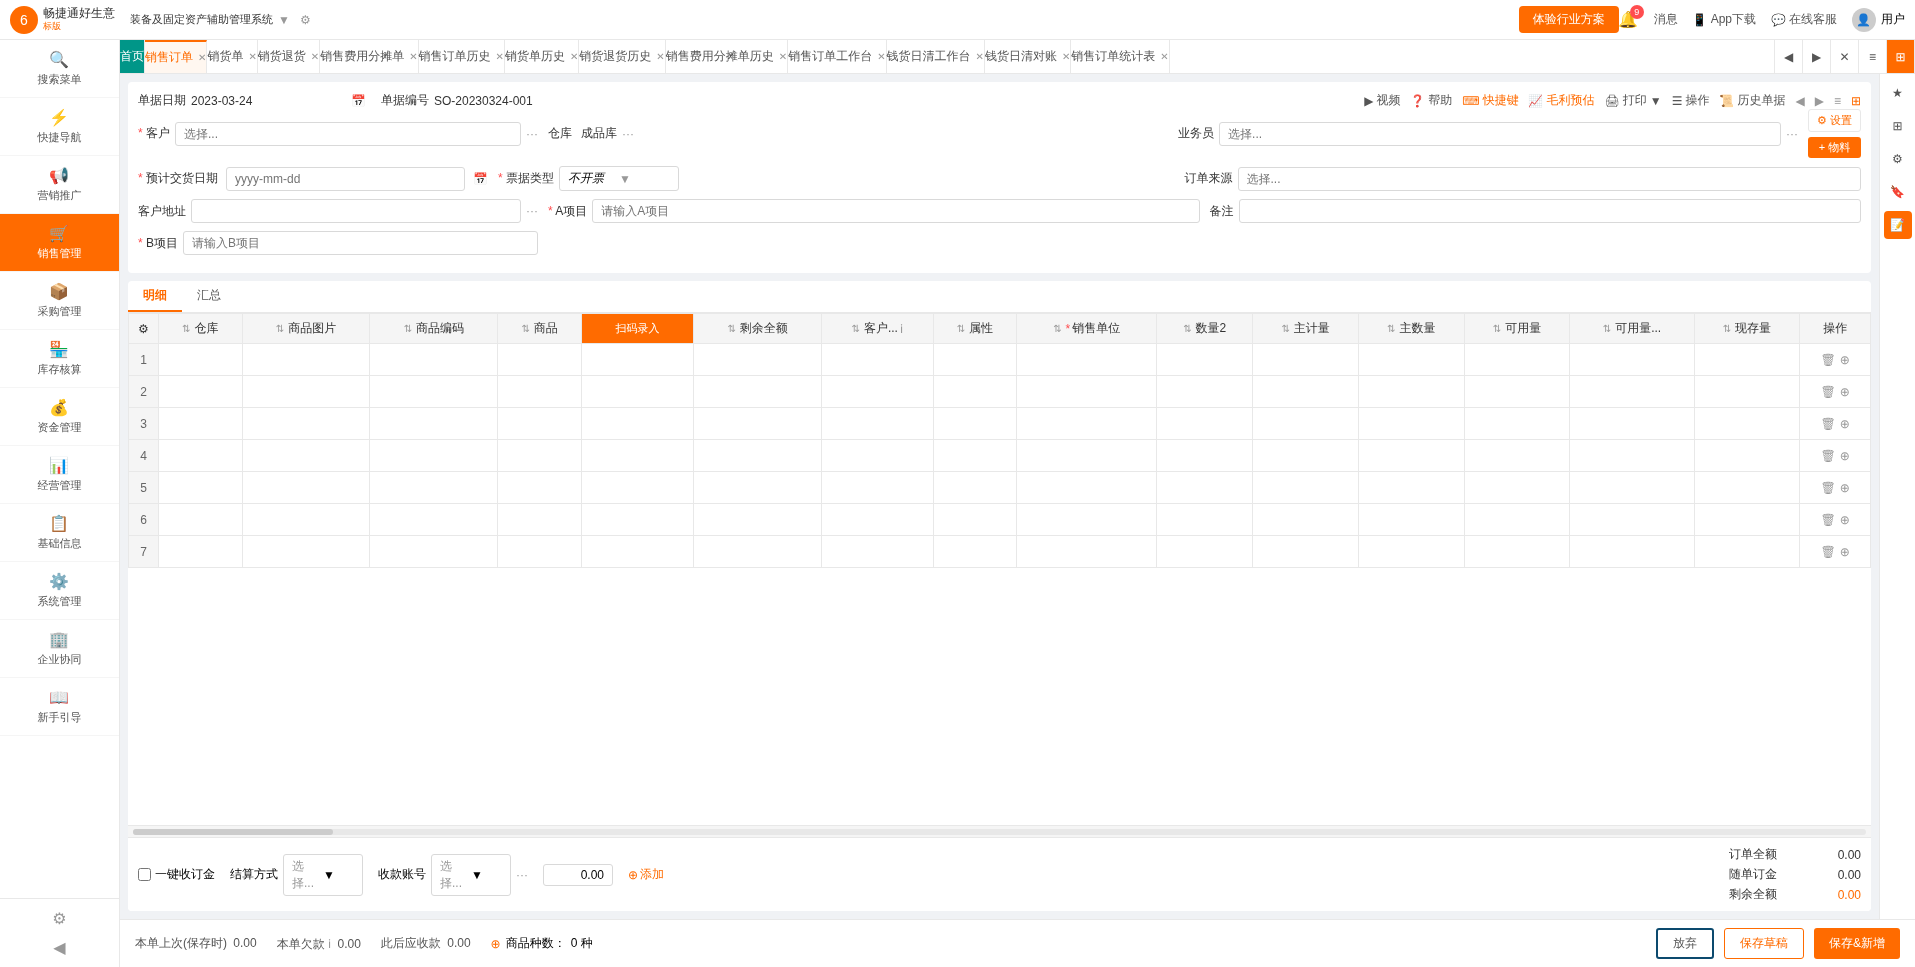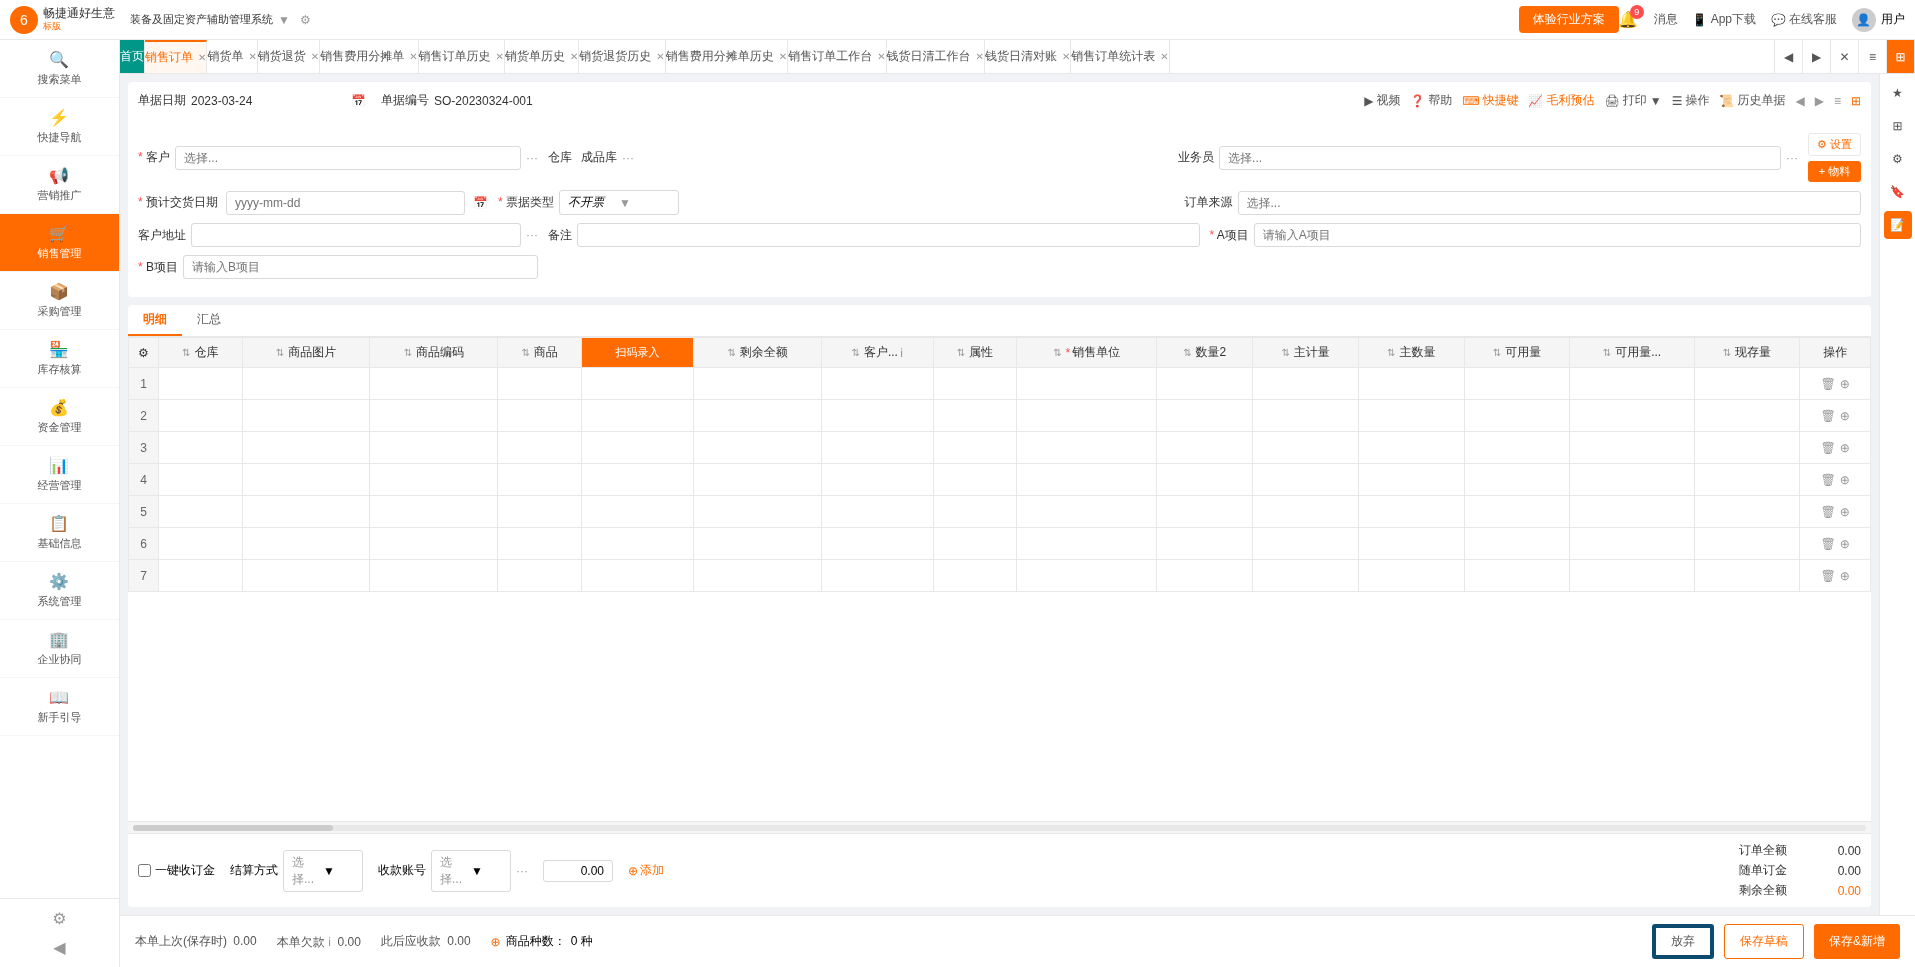--- a/index.html
+++ b/index.html
@@ -197,21 +197,21 @@
     .form-card {
       background: #fff;
       border-radius: 4px;
       padding: 10px;
     }
 
     
     .form-header-row {
       display: flex;
       align-items: flex-end;
-      margin-bottom: 24px;
+      margin-bottom: 0;
       gap: 15px;
     }
     .field-group {
       display: flex;
       align-items: center;
       gap: 5px;
     }
     .field-label { color: #333; }
     .date-input {
       border: none;
@@ -410,38 +410,38 @@
     .add-btn { color: #ff6b00; cursor: pointer; display: flex; align-items: center; gap: 2px; }
 
     
     .order-summary {
       margin-left: auto;
       display: flex;
       flex-direction: column;
       align-items: flex-end;
       gap: 3px;
     }
-    .order-summary-row { display: flex; align-items: center; gap: 14px; }
+    .order-summary-row { display: flex; align-items: center; gap: 24px; }
     .order-summary-label { color: #333; }
     .order-summary-value { color: #333; min-width: 60px; text-align: right; }
     .order-summary-value.orange { color: #ff6b00; }
 
     
     .page-footer {
       background: #fff;
       padding: 8px 15px;
       display: flex;
       align-items: center;
       border-top: 1px solid #e8e8e8;
       flex-shrink: 0;
     }
     .footer-info { color: #555; display: flex; gap: 20px; }
     .footer-actions { margin-left: auto; display: flex; gap: 10px; }
     .btn-discard {
-      border: 4px solid #0c4a6e;
+      border: 2px solid #0c4a6e;
       background: #fff;
       color: #555;
       padding: 5px 15px;
       border-radius: 3px;
       cursor: pointer;
     }
     .btn-save-draft {
       border: 1px solid #ff6b00;
       background: #fff;
       color: #ff6b00;
@@ -717,26 +717,26 @@
             </div>
           </div>
 
           <div class="form-fields-row">
             <div class="form-field" style="max-width:400px;">
               <span class="form-field-label">客户地址</span>
               <input type="text" class="form-field-input" style="">
               <span class="field-dots">···</span>
             </div>
             <div class="form-field">
+              <span class="form-field-label required">A项目</span>
+              <input type="text" class="form-field-input" placeholder="请输入A项目" style="">
+            </div>
+            <div class="form-field">
               <span class="form-field-label">备注</span>
               <input type="text" class="form-field-input" style="flex: 2 1 0%;">
-            </div>
-            <div class="form-field">
-              <span class="form-field-label required">A项目</span>
-              <input type="text" class="form-field-input" placeholder="请输入A项目" style="">
             </div>
           </div>
 
           <div class="form-fields-row">
             <div class="form-field" style="max-width:400px;">
               <span class="form-field-label required">B项目</span>
               <input type="text" class="form-field-input" placeholder="请输入B项目" style="">
             </div>
           </div>
         </div>

